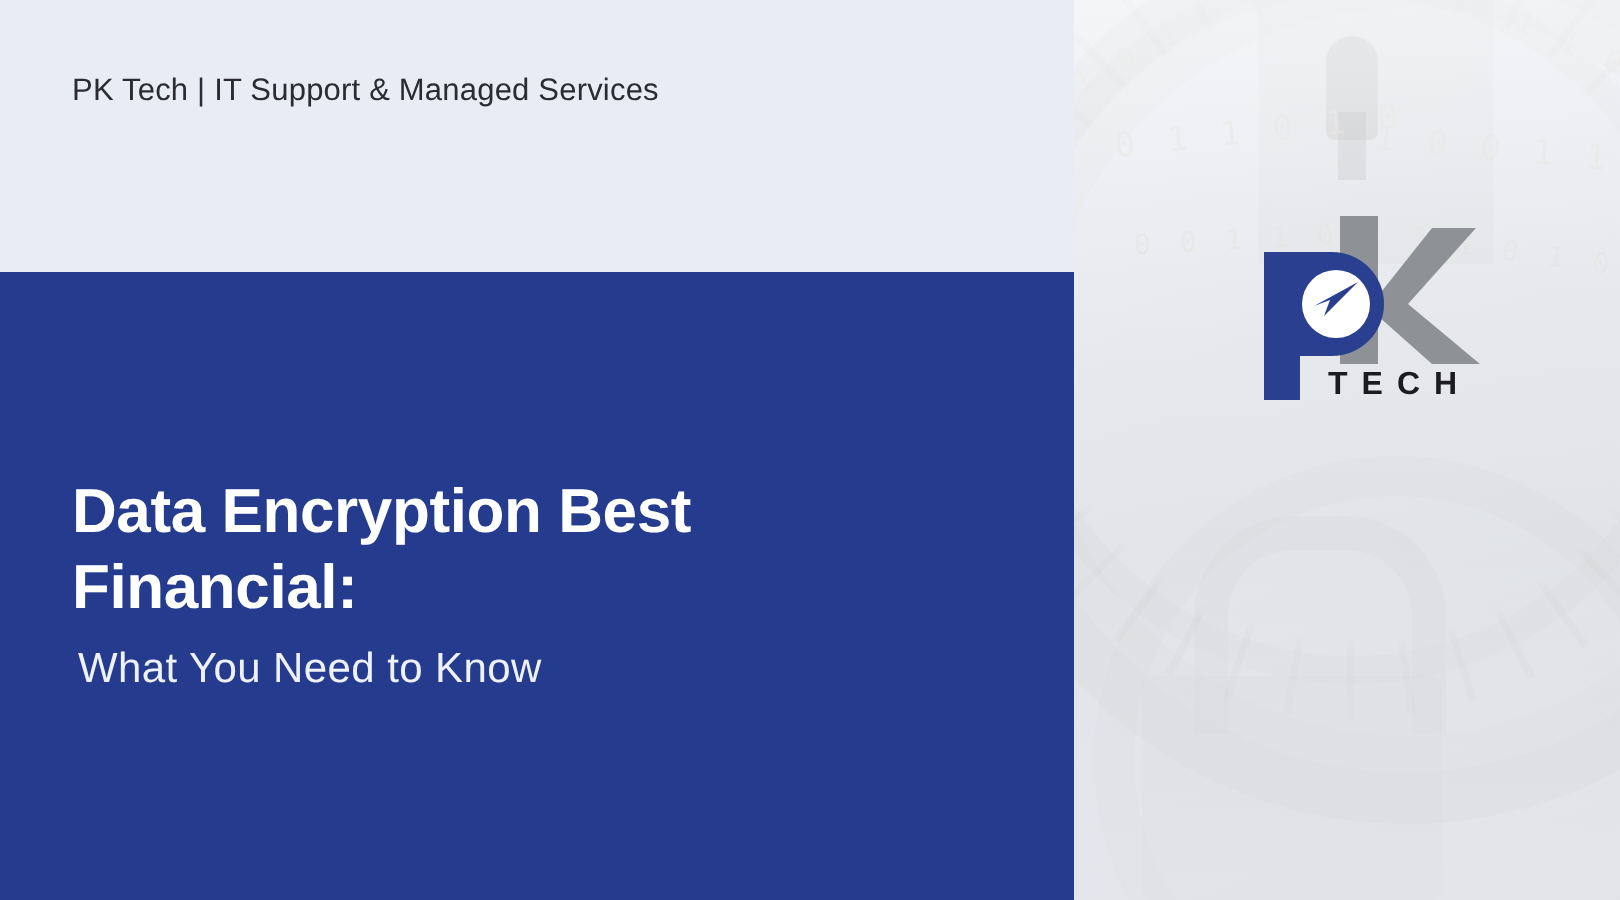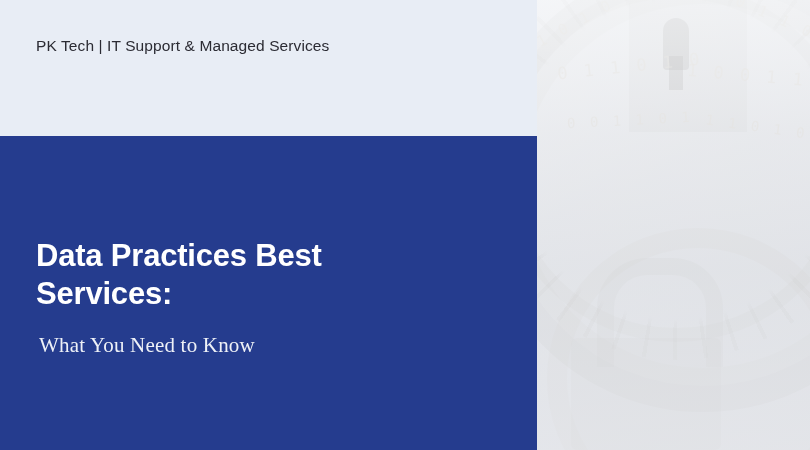--- a/index.html
+++ b/index.html
@@ -192,29 +192,28 @@
     display: block;
     color: #ffffff;
     font-size: 31px;
     font-weight: bold;
     line-height: 38px;
     letter-spacing: -0.2px;
     white-space: nowrap;
   }
   .subtitle {
     display: block;
-    margin-top: 19px;
+    margin-top: 9px;
     margin-left: 3px;
     color: #eef1f7;
     font-size: 21px;
     font-weight: normal;
     line-height: 26px;
     letter-spacing: 0.2px;
     white-space: nowrap;
-    font-family: Liberation Serif, serif;
   }
 
   
   .logo {
     position: absolute;
     left: 87px;
     top: 108px;
     width: 120px;
     height: 92px;
   }
@@ -242,29 +241,50 @@
     <div class="digits-row digits-4">1 1 0 1 0 0</div>
     <div class="digits-row digits-5">1 0 1 0</div>
     <div class="digits-row digits-6">0 1 1 0</div>
 
     <div class="dial-lower"></div>
     <div class="padlock-shackle"></div>
     <div class="padlock-body"></div>
 
     <div class="photo-wash"></div>
 
+    <div class="logo">
+      <svg width="120" height="92" viewBox="0 0 120 92" xmlns="http://www.w3.org/2000/svg">
+
+        <g fill="#8e9196">
+          <rect x="46" y="0" width="19" height="74"></rect>
+          <polygon points="65,40 92,6 114,6 80,44 116,74 92,74 65,50"></polygon>
+        </g>
+
+        <g fill="#2a3f8f">
+          <rect x="8" y="18" width="18" height="74"></rect>
+          <path d="M26,18 h16 a26,26 0 0 1 0,52 h-16 z"></path>
+        </g>
+
+        <circle cx="44" cy="44" r="17" fill="#ffffff"></circle>
+        <g>
+          <polygon points="55,33 38,50 41,42 33,45" fill="#2a3f8f"></polygon>
+        </g>
+
+        <text x="40" y="89" font-family="Liberation Sans, sans-serif" font-size="16" font-weight="bold" letter-spacing="7" fill="#1c1c20">TECH</text>
+      </svg>
+    </div>
   </div>
 
   <div class="header-band">
     <div class="header-lines">
       <span class="line">PK Tech | IT Support &amp; Managed Services</span>
     </div>
   </div>
 
   <div class="blue-panel">
     <div class="title-block">
-      <span class="title-line">Data Practices Best</span>
-      <span class="title-line">Services:</span>
+      <span class="title-line">Data Encryption Best</span>
+      <span class="title-line">Financial:</span>
       <span class="subtitle">What You Need to Know</span>
     </div>
   </div>
 
 </div>
 
 </body></html>

